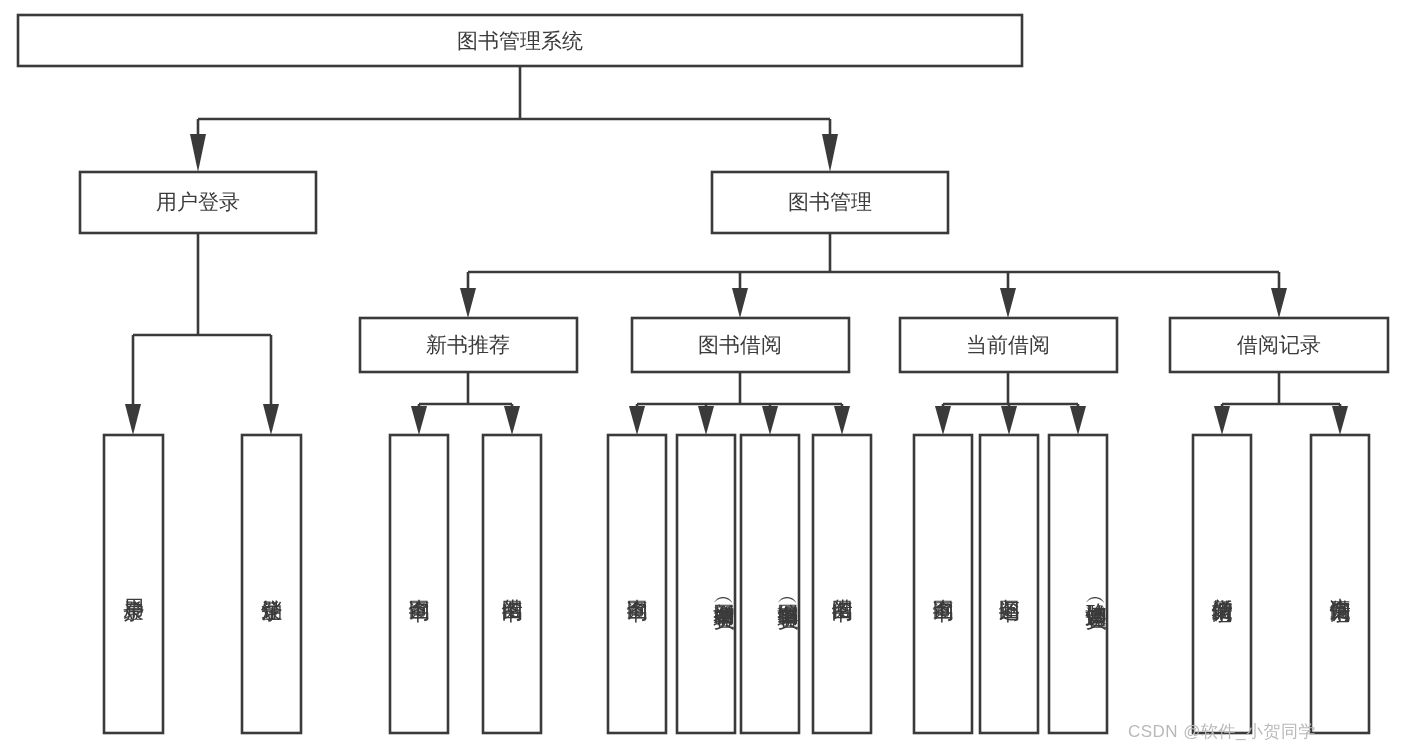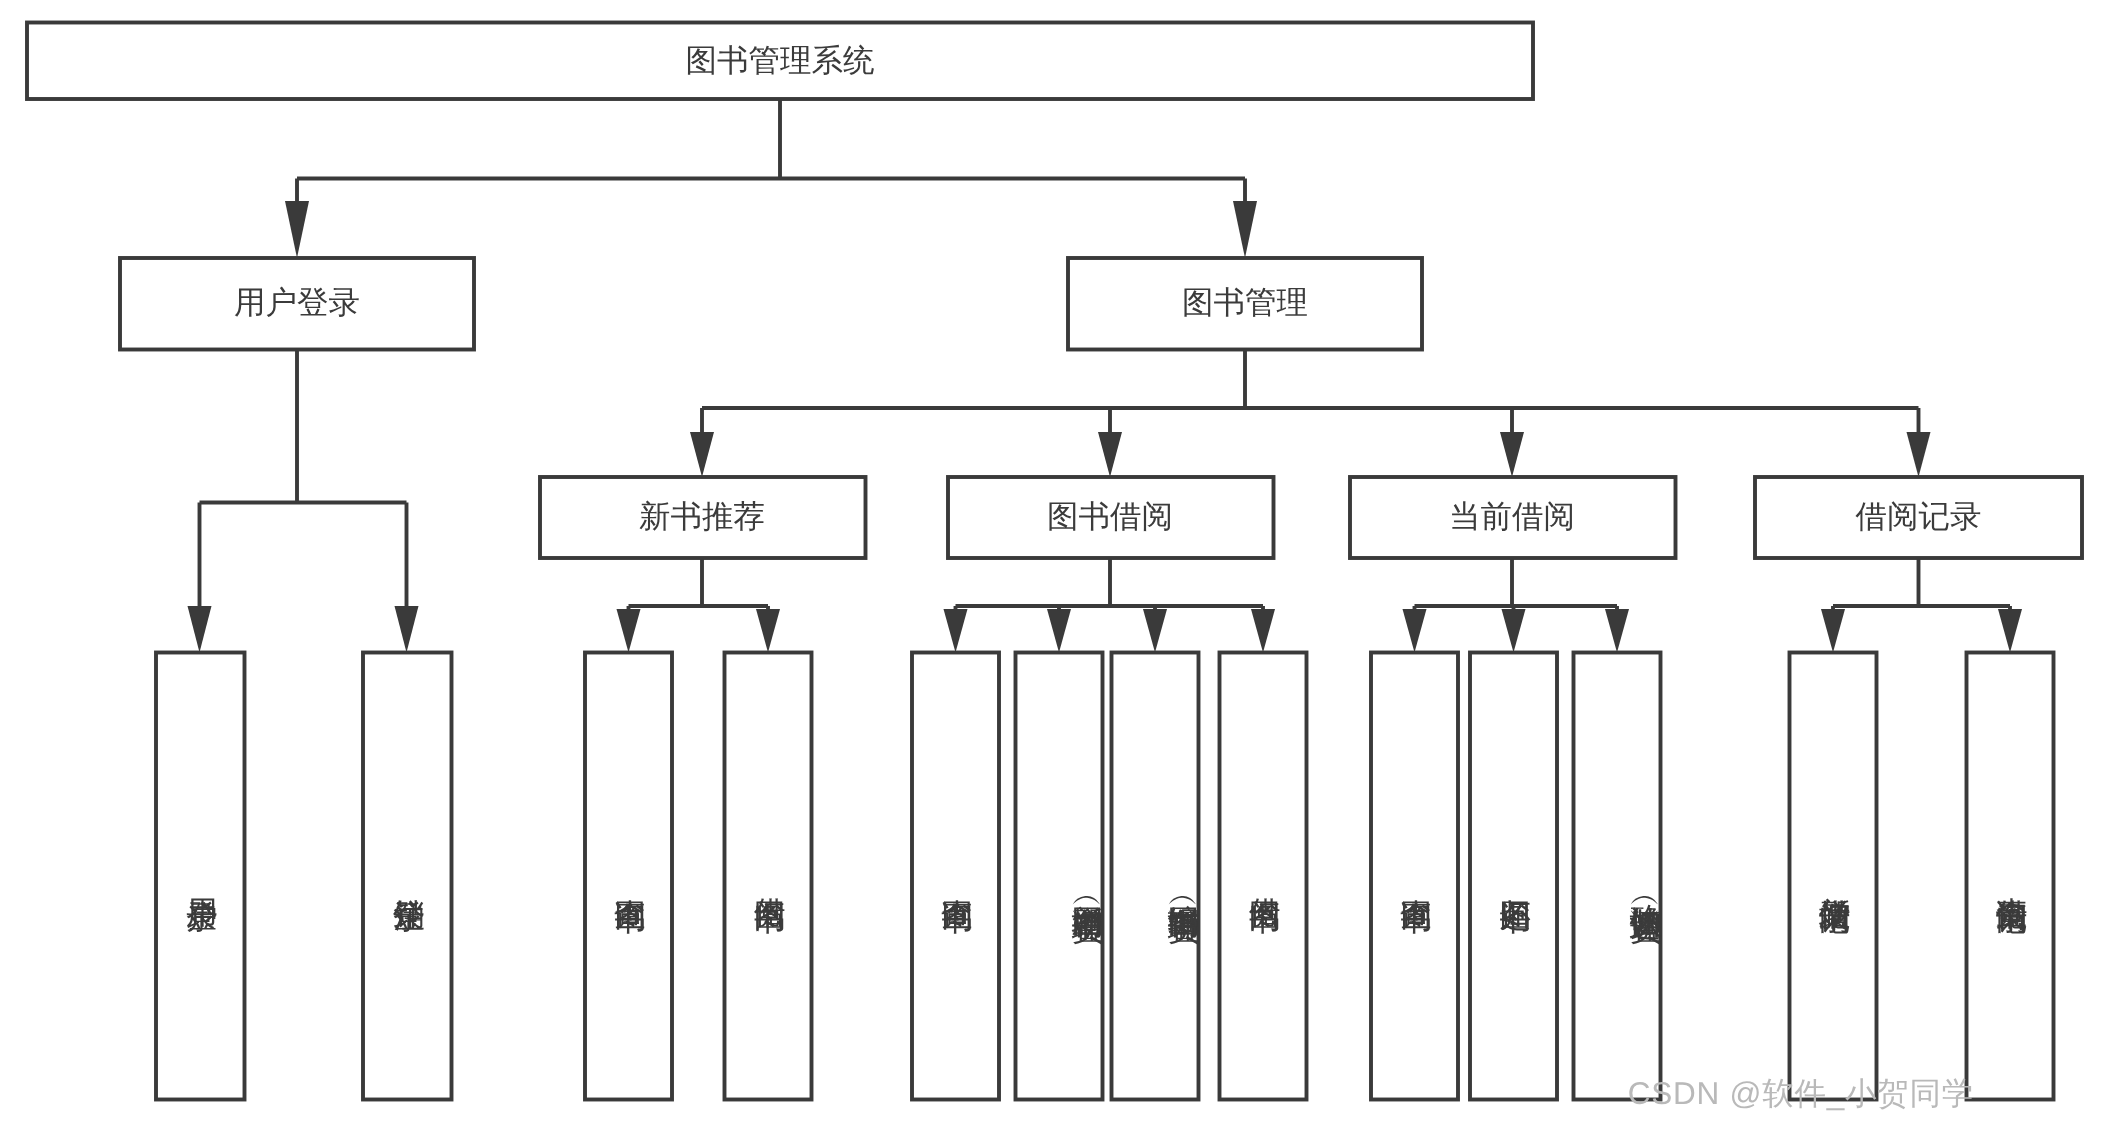--- a/index.html
+++ b/index.html
@@ -63,21 +63,21 @@
     align-items: center;
     justify-content: center;
     text-align: center;
     pointer-events: none;
   }
   .watermark {
     position: absolute;
     right: 8px;
     bottom: 4px;
     font-family: "Liberation Sans", "DejaVu Sans", sans-serif;
-    font-size: 21px;
+    font-size: 17px;
     color: #b9b9b9;
     letter-spacing: 0.5px;
     white-space: nowrap;
   }
 </style>
 </head>
 <body>
 
 <div id="diagram-root">
 

